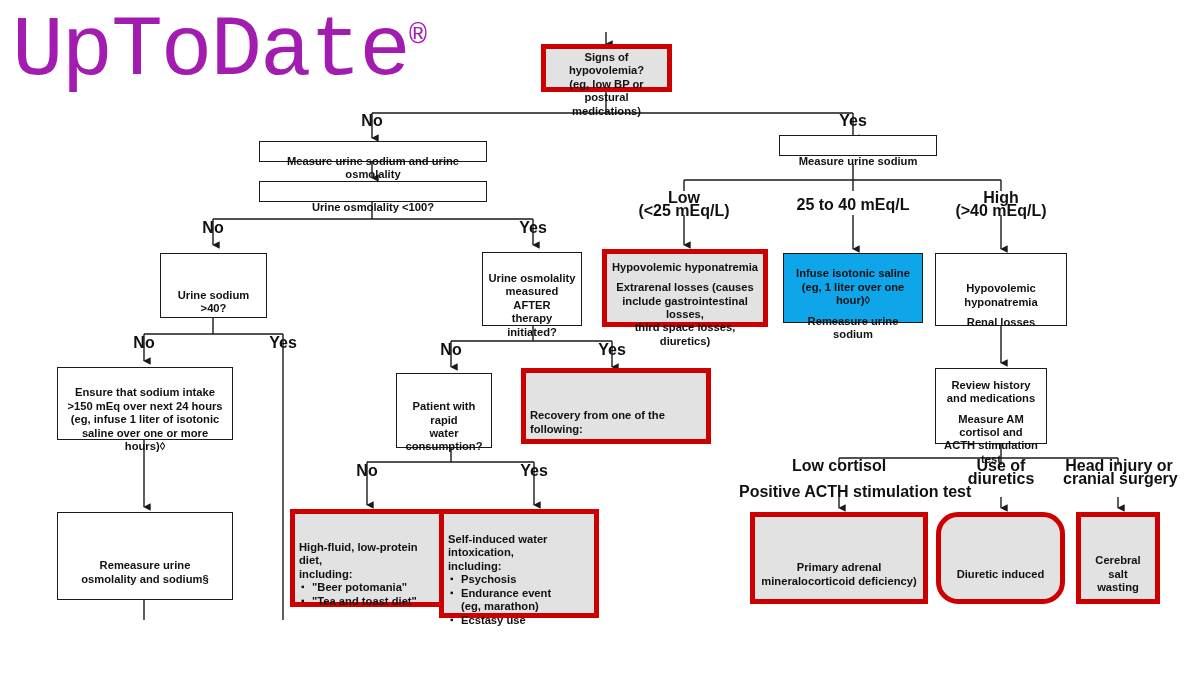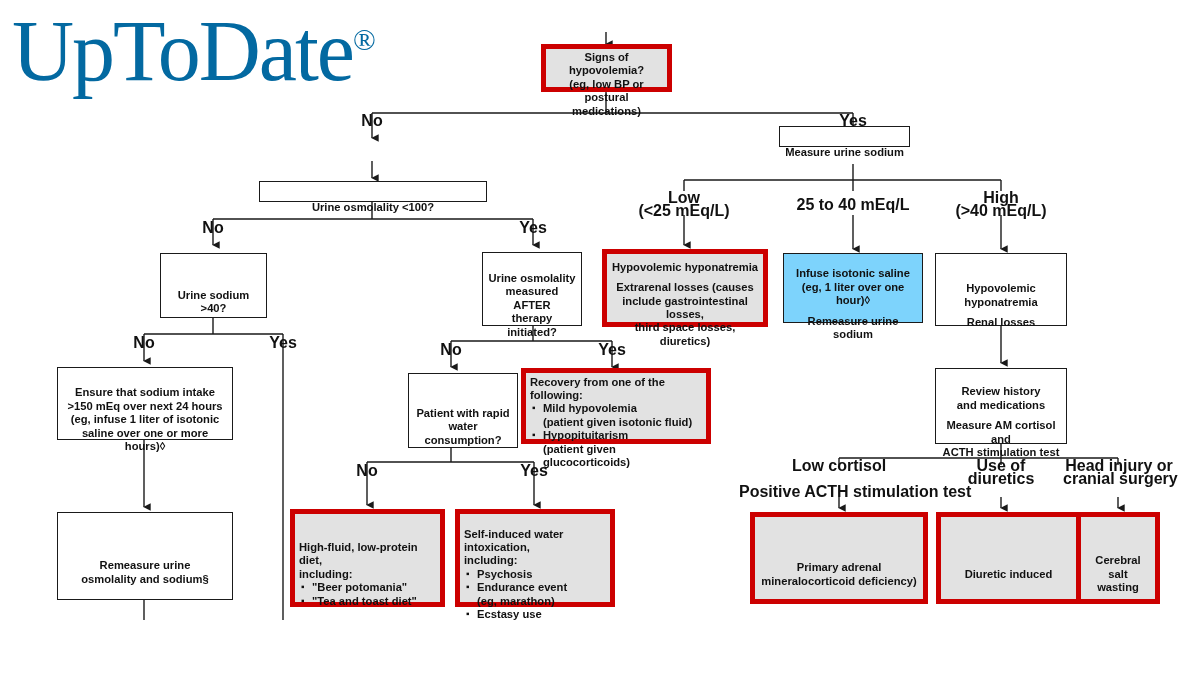--- a/index.html
+++ b/index.html
@@ -1,27 +1,27 @@
 <!DOCTYPE html>
 <html><head>
 <meta charset="utf-8">
 <style>
   html,body{margin:0;padding:0;background:#ffffff;}
   body{width:1200px;height:675px;position:relative;overflow:hidden;
        font-family:"Liberation Sans","DejaVu Sans",sans-serif;color:#111;}
   #canvas{position:absolute;left:0;top:0;width:1200px;height:675px;}
   .logo{position:absolute;left:12px;top:8px;font-size:86px;line-height:86px;
-        color:#0369a1;font-family:Liberation Serif, serif;font-weight:400;
+        color:#a21caf;font-family:Liberation Mono, monospace;font-weight:400;
         letter-spacing:-2px;white-space:nowrap;}
   .logo .reg{font-size:30px;vertical-align:super;line-height:1;}
   .box{position:absolute;box-sizing:border-box;border:1.5px solid #1a1a1a;
        background:#ffffff;display:flex;align-items:center;justify-content:center;
        text-align:center;font-size:11.2px;line-height:13.4px;font-weight:bold;
        padding:3px 4px;}
-  .box.gray{background:#7dd3fc;}
+  .box.gray{background:#0ea5e9;}
   .box.red{border:5px solid #cc0000;background:#e2e2e2;}
   .box .inner{width:100%;margin-top:33px;}
   .box.left{text-align:left;justify-content:flex-start;}
   .box.left .inner{text-align:left;}
   ul.blist{list-style:none;margin:0;padding:0 0 0 2px;text-align:left;}
   ul.blist li{position:relative;padding-left:11px;margin:0;}
   ul.blist li:before{content:"\25AA";position:absolute;left:0;top:-1px;font-size:10px;}
   .lbl{position:absolute;font-size:16px;line-height:13px;font-weight:bold;
        text-align:center;white-space:nowrap;color:#111;}
   svg.lines{position:absolute;left:0;top:0;width:1200px;height:675px;pointer-events:none;}
@@ -93,20 +93,23 @@
     <div class="inner">
       <div>Signs of hypovolemia?</div>
       <div>(eg, low BP or</div>
       <div>postural medications)</div>
     </div>
   </div>
 
   <div class="lbl" style="left:352px;top:114px;width:40px;">No</div>
   <div class="lbl" style="left:833px;top:114px;width:40px;">Yes</div>
 
+  <div class="box" style="left:259px;top:141px;width:228px;height:21px;">
+    <div class="inner">Measure urine sodium and urine osmolality</div>
+  </div>
 
   <div class="box" style="left:259px;top:181px;width:228px;height:21px;">
     <div class="inner">Urine osmolality &lt;100?</div>
   </div>
 
   <div class="lbl" style="left:193px;top:221px;width:40px;">No</div>
   <div class="lbl" style="left:513px;top:221px;width:40px;">Yes</div>
 
   <div class="box" style="left:160px;top:253px;width:107px;height:65px;">
     <div class="inner">Urine sodium &gt;40?</div>
@@ -135,73 +138,63 @@
     <div class="inner">
       <div>Urine osmolality</div>
       <div>measured AFTER</div>
       <div>therapy initiated?</div>
     </div>
   </div>
 
   <div class="lbl" style="left:431px;top:343px;width:40px;">No</div>
   <div class="lbl" style="left:592px;top:343px;width:40px;">Yes</div>
 
-  <div class="box" style="left:408px;top:373px;width:110px;height:75px;">
+  <div class="box" style="left:396px;top:373px;width:96px;height:75px;">
     <div class="inner">
       <div>Patient with rapid</div>
       <div>water consumption?</div>
     </div>
   </div>
 
   <div class="box red left" style="left:521px;top:368px;width:190px;height:76px;">
     <div class="inner">
       <div>Recovery from one of the following:</div>
-      <ul class="blist">
-        <li>
-          <span>Mild hypovolemia</span><br>
-          <span>(patient given isotonic fluid)</span>
-        </li>
-        <li>
-          <span>Hypopituitarism</span><br>
-          <span>(patient given glucocorticoids)</span>
-        </li>
-      </ul>
     </div>
   </div>
 
   <div class="lbl" style="left:347px;top:464px;width:40px;">No</div>
   <div class="lbl" style="left:514px;top:464px;width:40px;">Yes</div>
 
   <div class="box red left" style="left:290px;top:509px;width:155px;height:98px;">
     <div class="inner">
       <div>High-fluid, low-protein diet,</div>
       <div>including:</div>
       <ul class="blist">
         <li>"Beer potomania"</li>
         <li>"Tea and toast diet"</li>
       </ul>
     </div>
   </div>
 
-  <div class="box red left" style="left:455px;top:509px;width:160px;height:98px;">
+  <div class="box red left" style="left:439px;top:509px;width:160px;height:109px;">
     <div class="inner">
       <div>Self-induced water intoxication,</div>
       <div>including:</div>
       <ul class="blist">
         <li>Psychosis</li>
         <li>
           <span>Endurance event</span><br>
           <span>(eg, marathon)</span>
         </li>
         <li>Ecstasy use</li>
       </ul>
     </div>
   </div>
 
-  <div class="box" style="left:779px;top:126px;width:131px;height:21px;">
+  <div class="box" style="left:779px;top:135px;width:158px;height:21px;">
     <div class="inner">Measure urine sodium</div>
   </div>
 
   <div class="lbl" style="left:629px;top:191px;width:110px;">
     <span>Low</span><br>
     <span>(&lt;25 mEq/L)</span>
   </div>
   <div class="lbl" style="left:793px;top:198px;width:120px;">25 to 40 mEq/L</div>
   <div class="lbl" style="left:946px;top:191px;width:110px;">
     <span>High</span><br>
@@ -229,21 +222,21 @@
 
   <div class="box" style="left:935px;top:253px;width:132px;height:73px;">
     <div class="inner">
       <div>Hypovolemic</div>
       <div>hyponatremia</div>
       <div class="spacer"></div>
       <div>Renal losses</div>
     </div>
   </div>
 
-  <div class="box" style="left:935px;top:368px;width:132px;height:76px;">
+  <div class="box" style="left:935px;top:368px;width:112px;height:76px;">
     <div class="inner">
       <div>Review history</div>
       <div>and medications</div>
       <div class="spacer"></div>
       <div>Measure AM cortisol and</div>
       <div>ACTH stimulation test</div>
     </div>
   </div>
 
   <div class="lbl" style="left:739px;top:459px;width:200px;">
@@ -259,21 +252,21 @@
     <span>cranial surgery</span>
   </div>
 
   <div class="box red" style="left:750px;top:512px;width:178px;height:92px;">
     <div class="inner">
       <div>Primary adrenal</div>
       <div>mineralocorticoid deficiency)</div>
     </div>
   </div>
 
-  <div class="box red" style="left:936px;top:512px;width:145px;height:92px;">
+  <div class="box red" style="left:936px;top:512px;width:129px;height:92px;border-radius:22px;">
     <div class="inner">Diuretic induced</div>
   </div>
 
   <div class="box red" style="left:1076px;top:512px;width:84px;height:92px;">
     <div class="inner">
       <div>Cerebral salt</div>
       <div>wasting</div>
     </div>
   </div>
 

